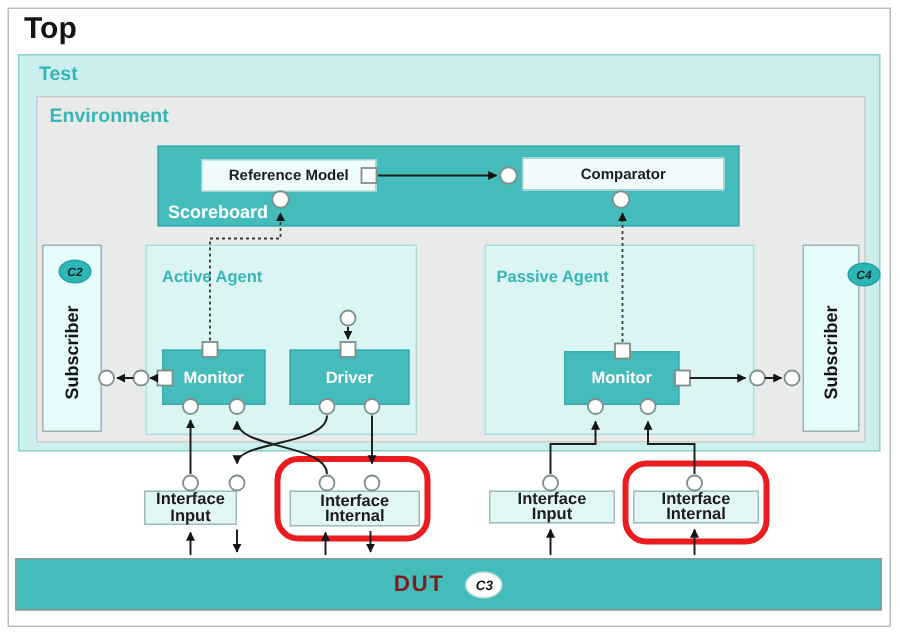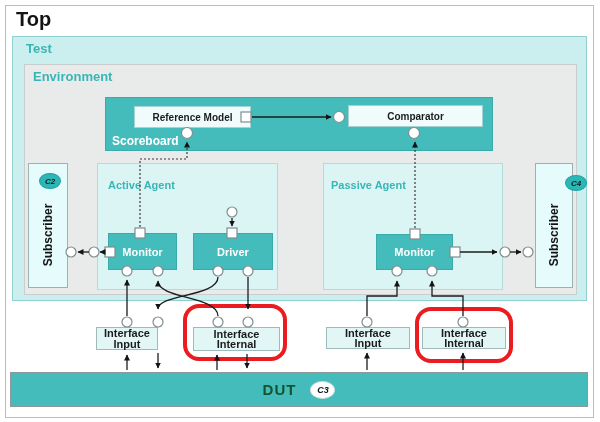--- a/index.html
+++ b/index.html
@@ -29,21 +29,21 @@
   .ref-model{left:134px;top:106px;width:117px;height:22px;}
   .comparator{left:348px;top:105px;width:135px;height:22px;}
   .iface{background:#e2f6f6;border:1px solid #9fbaba;display:flex;flex-direction:column;
          align-items:center;justify-content:center;font-size:11px;font-weight:bold;color:#1b1b1b;line-height:10.5px;}
   .if-input{left:96px;top:327px;width:62px;height:23px;}
   .if-int-l{left:193px;top:327px;width:87px;height:24px;}
   .if-output{left:326px;top:327px;width:84px;height:22px;}
   .if-int-r{left:422px;top:327px;width:84px;height:22px;}
   .dut{left:10px;top:372px;width:578px;height:35px;background:#45bcbc;border:1px solid #8e9898;
        display:flex;align-items:center;justify-content:center;gap:14px;}
-  .dut-label{color:#14532d;font-size:15px;font-weight:bold;letter-spacing:1px;}
+  .dut-label{color:#7f1d1d;font-size:15px;font-weight:bold;letter-spacing:1px;}
   
   .lbl{position:absolute;font-weight:bold;}
   .top-lbl{left:16px;top:8px;font-size:20px;color:#141414;}
   .teal-lbl{color:#38b6b6;}
   .test-lbl{left:26px;top:41px;font-size:13px;}
   .env-lbl{left:33px;top:69px;font-size:13px;}
   .sb-lbl{left:6px;bottom:2px;font-size:12px;color:#ffffff;}
   .agent-lbl{font-size:11px;}
   .aa-lbl{left:11px;top:13px;}
   .pa-lbl{left:8px;top:13px;}

